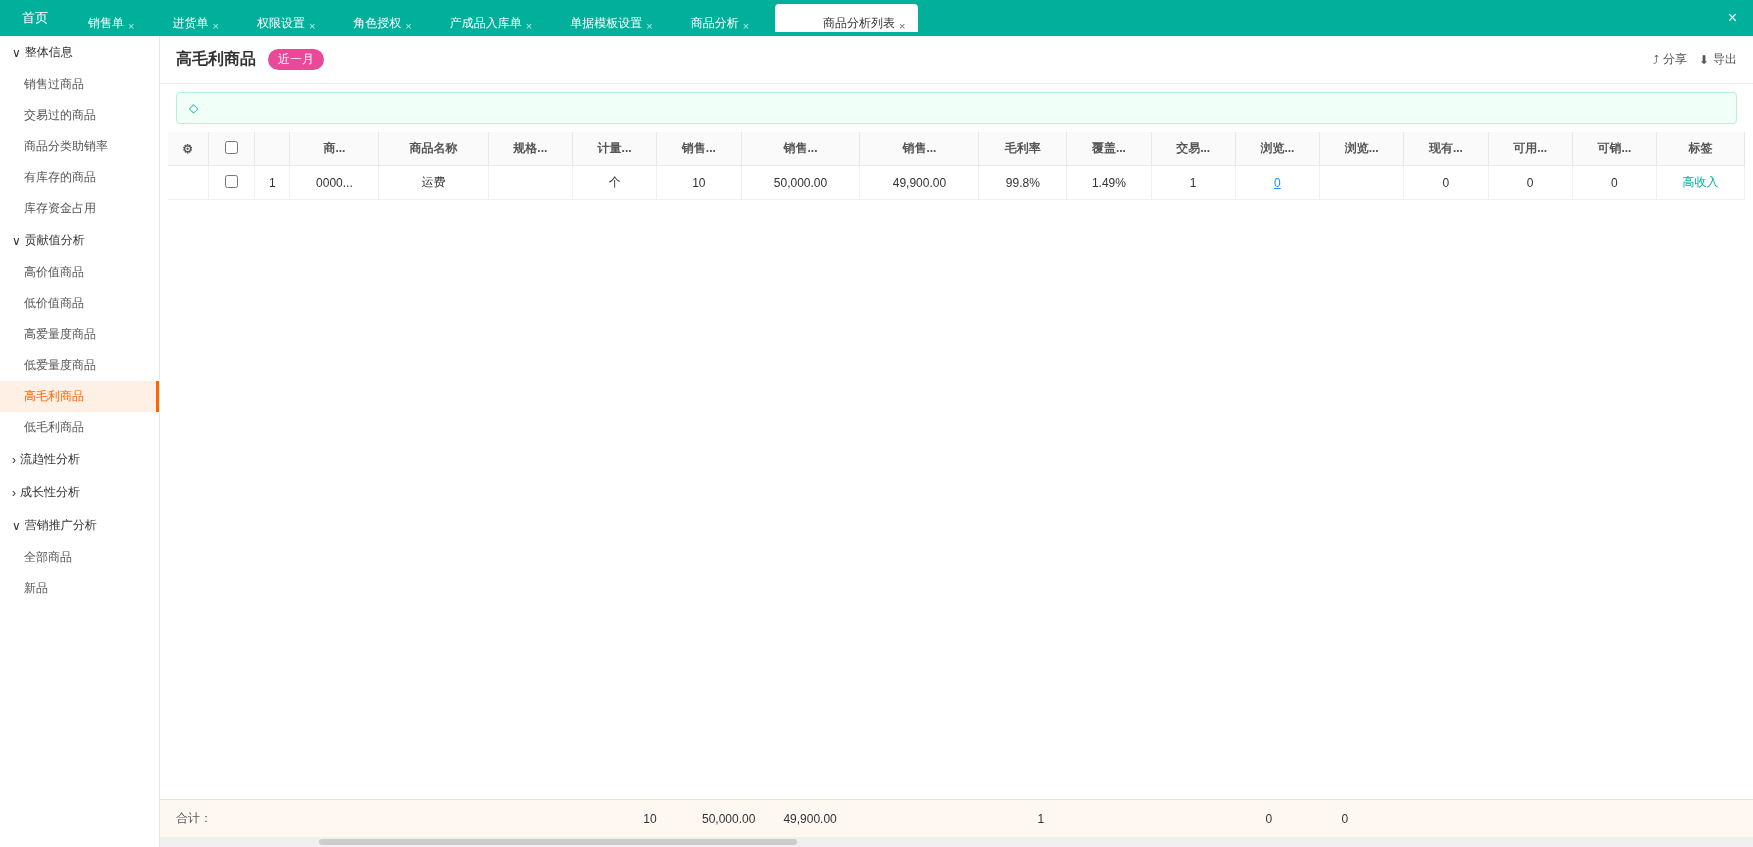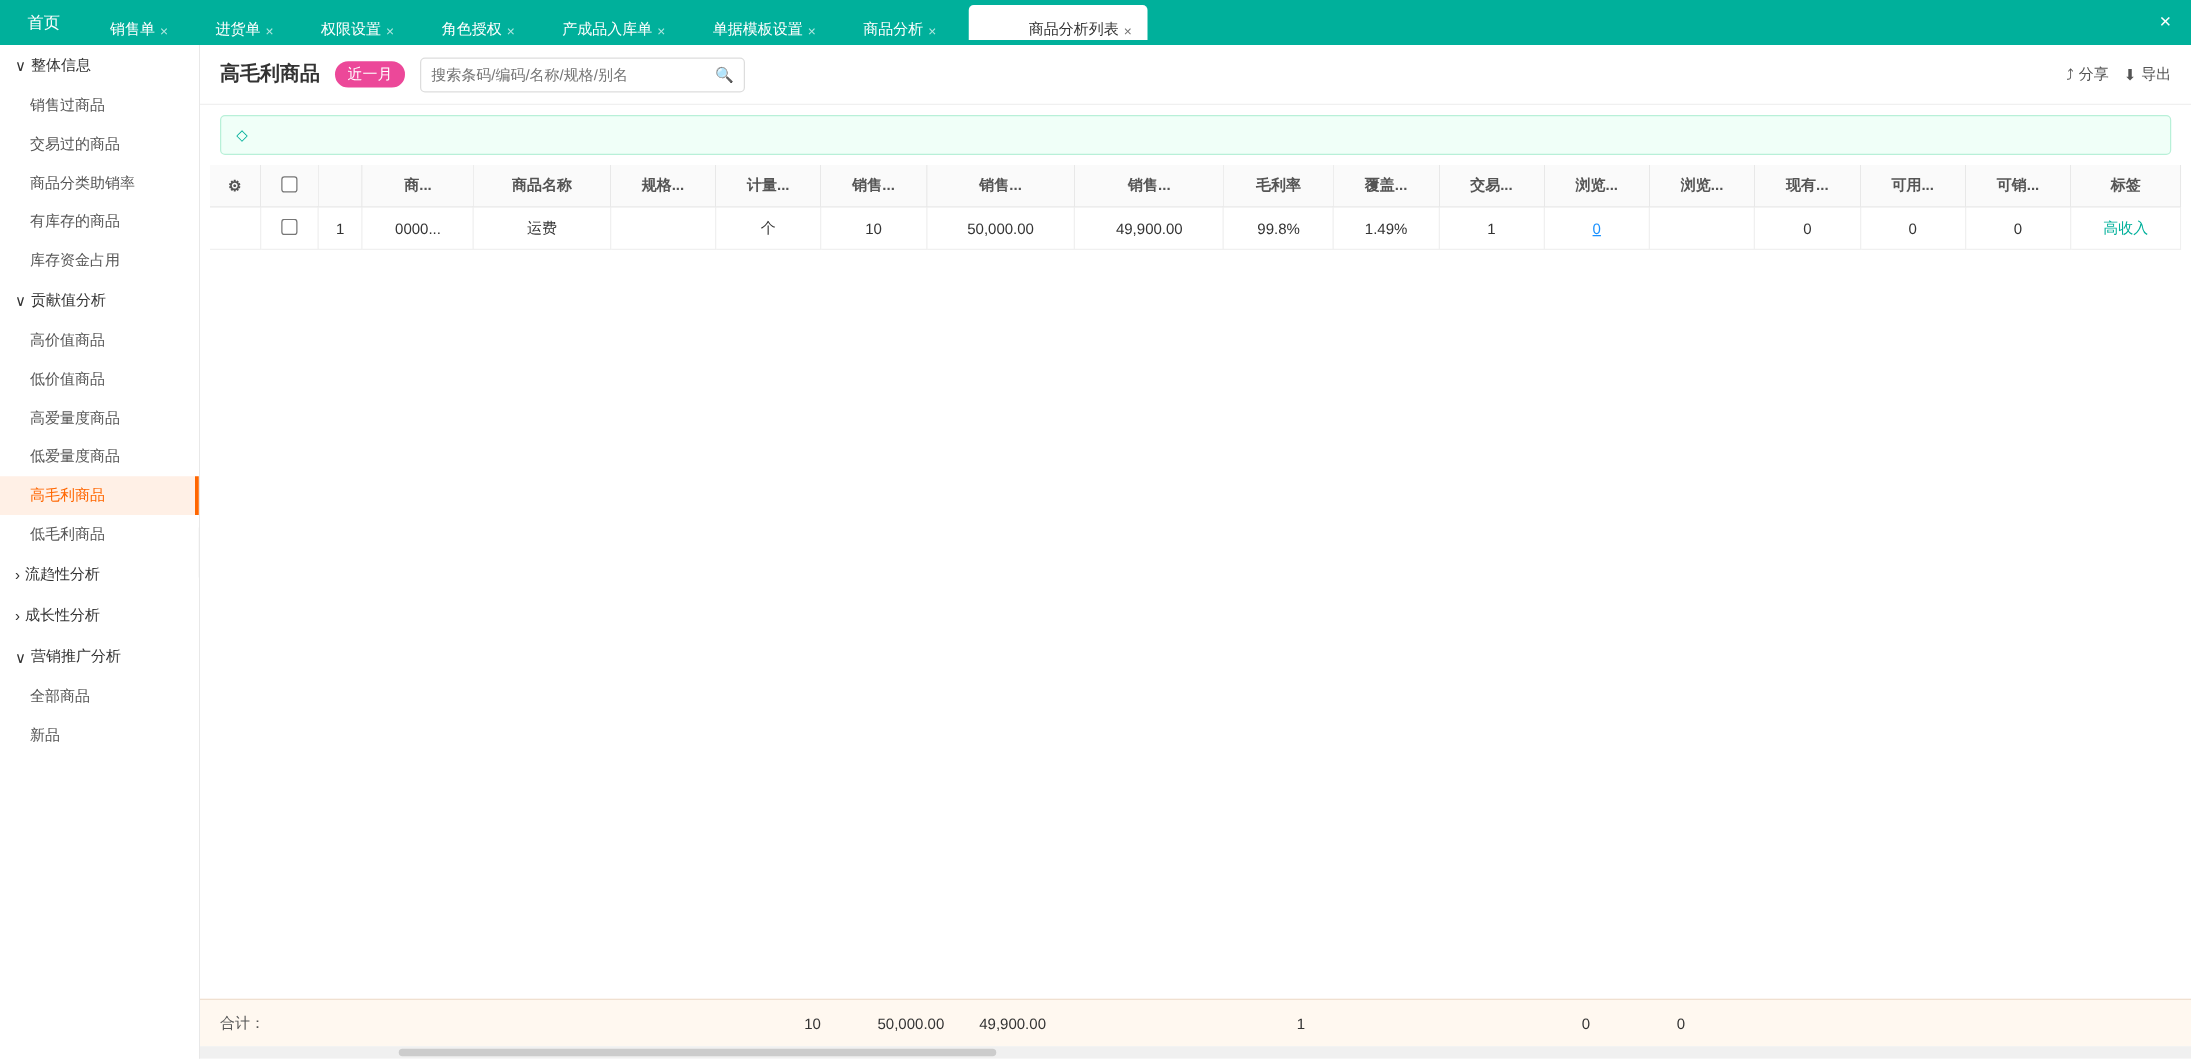--- a/index.html
+++ b/index.html
@@ -337,24 +337,20 @@
     </div>
     <div class="sidebar-item">全部商品</div>
     <div class="sidebar-item">新品</div>
   </div>
 
   <div class="content-area">
 
     <div class="content-header">
       <span class="content-title">高毛利商品</span>
       <button class="filter-btn">近一月</button>
-      <div class="search-box">
-        <input type="text" placeholder="搜索条码/编码/名称/规格/别名" style="">
-        <span style="color:#aaa; cursor:pointer;">🔍</span>
-      </div>
       <div class="header-actions">
         <div class="action-btn">
           <span>⤴</span>
           <span>分享</span>
         </div>
         <div class="action-btn">
           <span>⬇</span>
           <span>导出</span>
         </div>
       </div>

